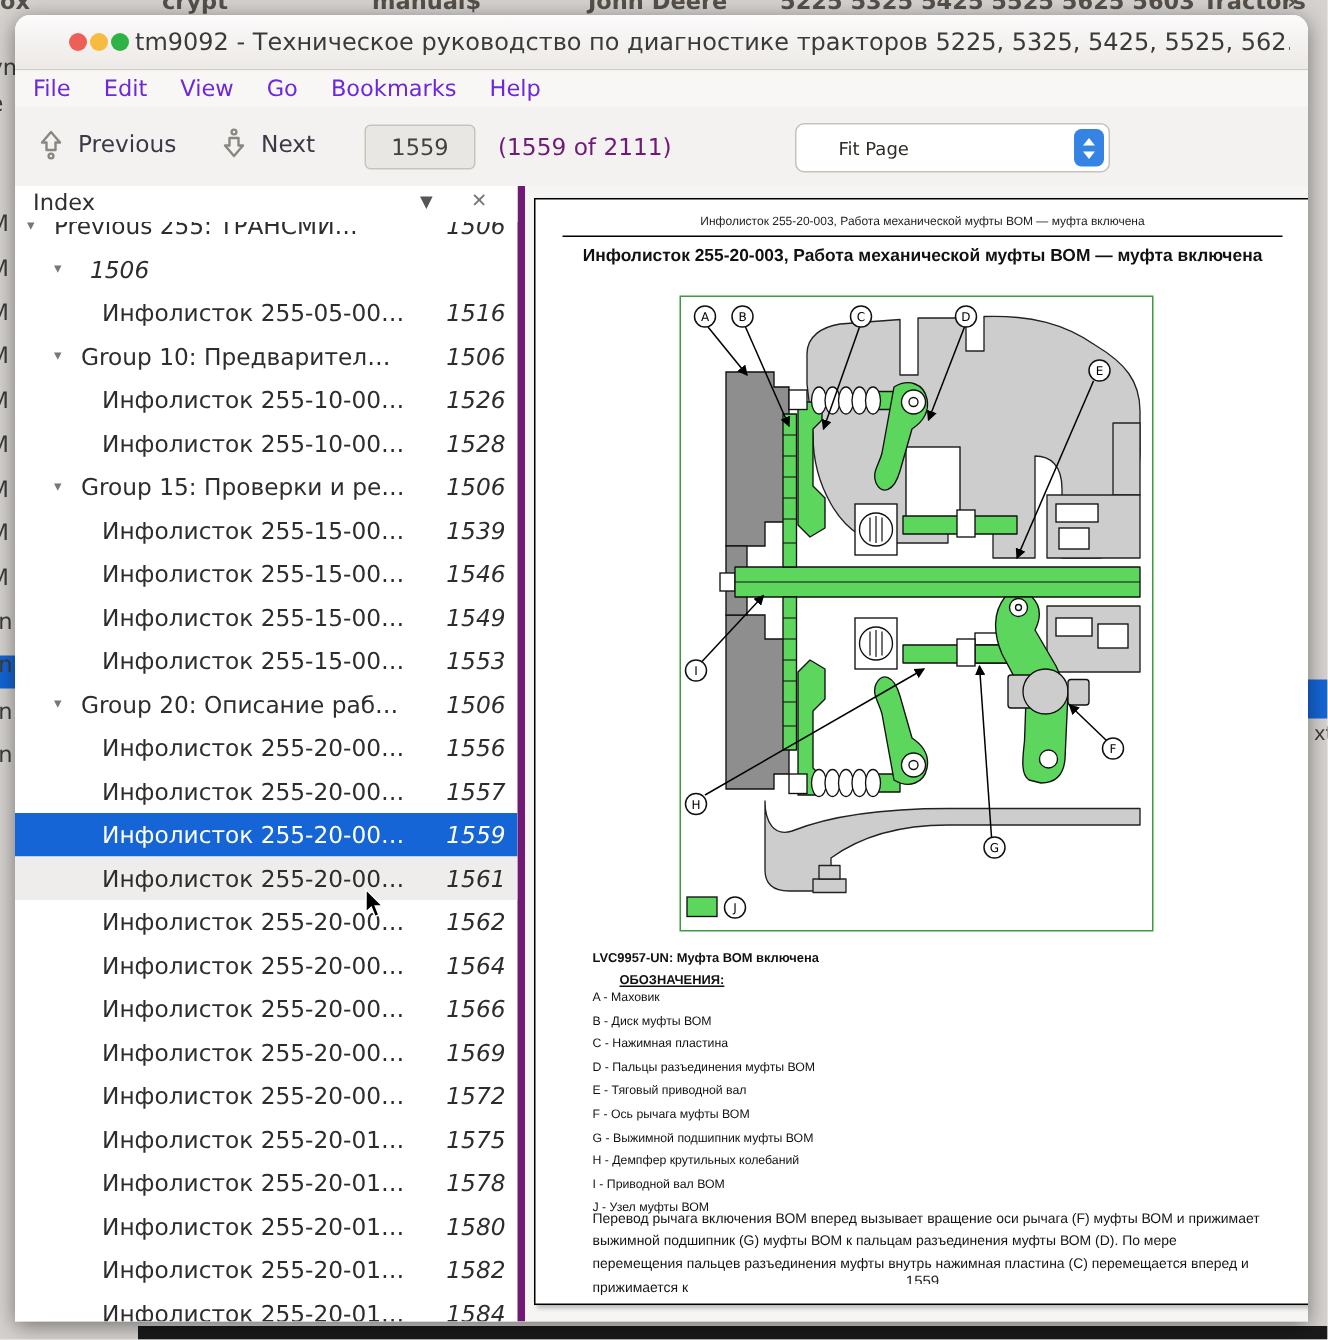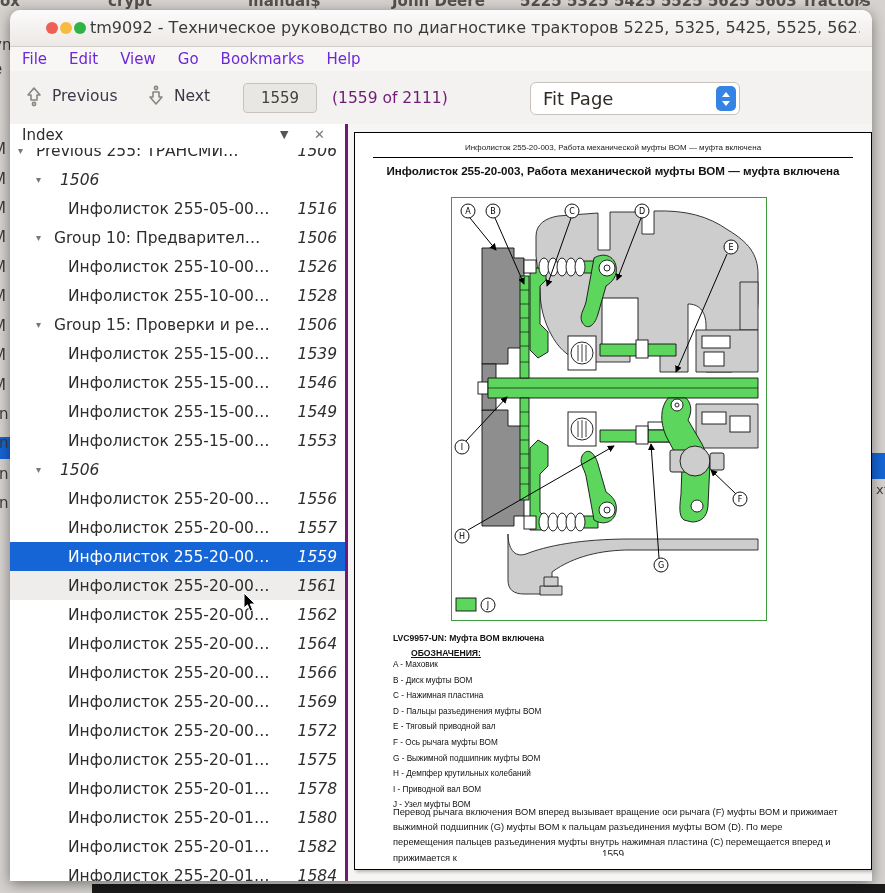--- a/index.html
+++ b/index.html
@@ -53,29 +53,29 @@
     position:absolute;left:233px;top:12px;width:72px;height:28px;
     background:#e9e7e4;border:1px solid #c9c3bd;border-radius:4px;
     font-size:15px;color:#44403b;text-align:center;line-height:28px;
   }
   .page-count{position:absolute;left:322px;top:18px;font-size:15.5px;color:#701a75;}
   .zoom-combo{
     position:absolute;left:520px;top:11px;width:208px;height:31px;
     background:#ffffff;border:1px solid #c8c2bc;border-radius:6px;
     display:flex;align-items:center;
   }
-  .zoom-combo .combo-label{flex:1;padding-left:12px;font-size:18px;color:#2f2b26;}
+  .zoom-combo .combo-label{flex:1;padding-left:12px;font-size:12px;color:#2f2b26;margin-left:16px;}
   .combo-spin{
     width:20px;height:25px;margin-right:3px;border-radius:5px;background:#3584e4;
     display:flex;flex-direction:column;align-items:center;justify-content:center;
   }
   .combo-spin svg{display:block;}
   
   .content{position:absolute;top:114px;left:0;right:0;bottom:0;display:flex;}
-  .sidebar{width:335px;background:#fff;position:relative;border-right:3px solid #701a75;}
+  .sidebar{width:335px;background:#fff;position:relative;border-right:5px solid #701a75;}
   .sb-header{position:absolute;top:0;left:0;right:0;height:24px;background:#fff;z-index:3;}
   .sb-title{position:absolute;left:12px;top:2px;font-size:15px;color:#2f2f2f;}
   .sb-drop{position:absolute;left:270px;top:4px;font-size:11px;color:#555;}
   .sb-close{position:absolute;left:304px;top:3px;font-size:13px;color:#777;}
   .tree{position:absolute;top:24px;left:0;right:0;bottom:0;overflow:hidden;}
   .tree .trow:first-child{margin-top:-12px;}
   .trow{height:29px;display:flex;align-items:center;font-size:15.5px;color:#2d2d2d;}
   .trow .exp{width:18px;font-size:10px;color:#777;text-align:left;flex:none;}
   .trow .tlabel{flex:1;white-space:nowrap;overflow:hidden;}
   .trow .tpage{font-style:italic;padding:0 8px 0 6px;flex:none;text-align:right;}
@@ -240,20 +240,21 @@
           <div class="trow lvl2">
             <span class="tlabel">Инфолисток 255-15-00…</span>
             <span class="tpage">1549</span>
           </div>
           <div class="trow lvl2">
             <span class="tlabel">Инфолисток 255-15-00…</span>
             <span class="tpage">1553</span>
           </div>
           <div class="trow lvl1">
             <span class="exp">▾</span>
+            <span class="tlabel">Group 20: Описание раб…</span>
             <span class="tpage">1506</span>
           </div>
           <div class="trow lvl2">
             <span class="tlabel">Инфолисток 255-20-00…</span>
             <span class="tpage">1556</span>
           </div>
           <div class="trow lvl2">
             <span class="tlabel">Инфолисток 255-20-00…</span>
             <span class="tpage">1557</span>
           </div>

